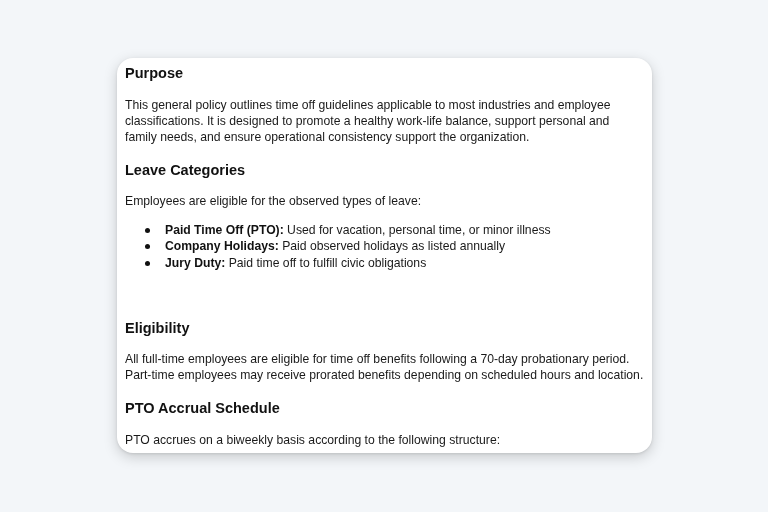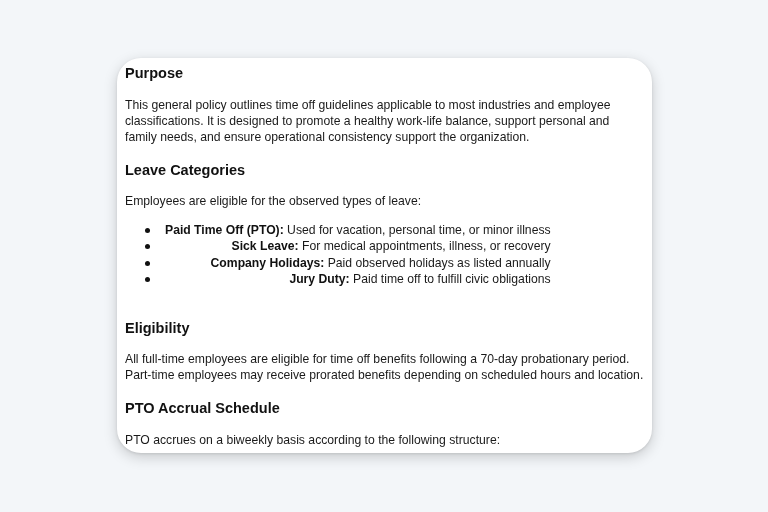--- a/index.html
+++ b/index.html
@@ -15,21 +15,21 @@
       font-family: "Liberation Sans", sans-serif;
       color: #111;
     }
     .card {
       position: absolute;
       left: 117px;
       top: 58px;
       width: 535px;
       height: 395px;
       background: #ffffff;
-      border-radius: 24px;
+      border-radius: 16px;
       box-shadow: 0 4px 14px rgba(0,0,0,0.18), 0 1px 3px rgba(0,0,0,0.10);
       overflow: hidden;
     }
     .content {
       position: absolute;
       left: 8px;
       top: 0;
       right: 0;
     }
     h2 {
@@ -51,21 +51,20 @@
       white-space: nowrap;
       color: #1a1a1a;
     }
     ul {
       list-style: none;
       margin: 0;
       padding: 0;
       position: absolute;
       left: 20px;
       top: 164px;
-      text-align: right;
     }
     li {
       font-size: 12.2px;
       line-height: 16.3px;
       white-space: nowrap;
       position: relative;
       padding-left: 20px;
       color: #1a1a1a;
     }
     li .bullet {
@@ -93,24 +92,20 @@
     <h2 style="top:104px;">Leave Categories</h2>
     <p style="top:135px;">Employees are eligible for the observed types of leave:</p>
 
     <ul>
       <li>
         <span class="bullet"></span>
         <b>Paid Time Off (PTO):</b><span> Used for vacation, personal time, or minor illness</span>
       </li>
       <li>
         <span class="bullet"></span>
-        <b>Sick Leave:</b><span> For medical appointments, illness, or recovery</span>
-      </li>
-      <li>
-        <span class="bullet"></span>
         <b>Company Holidays:</b><span> Paid observed holidays as listed annually</span>
       </li>
       <li>
         <span class="bullet"></span>
         <b>Jury Duty:</b><span> Paid time off to fulfill civic obligations</span>
       </li>
     </ul>
 
     <h2 style="top:262px;">Eligibility</h2>
     <p style="top:293px;">All full-time employees are eligible for time off benefits following a 70-day probationary period.</p>

